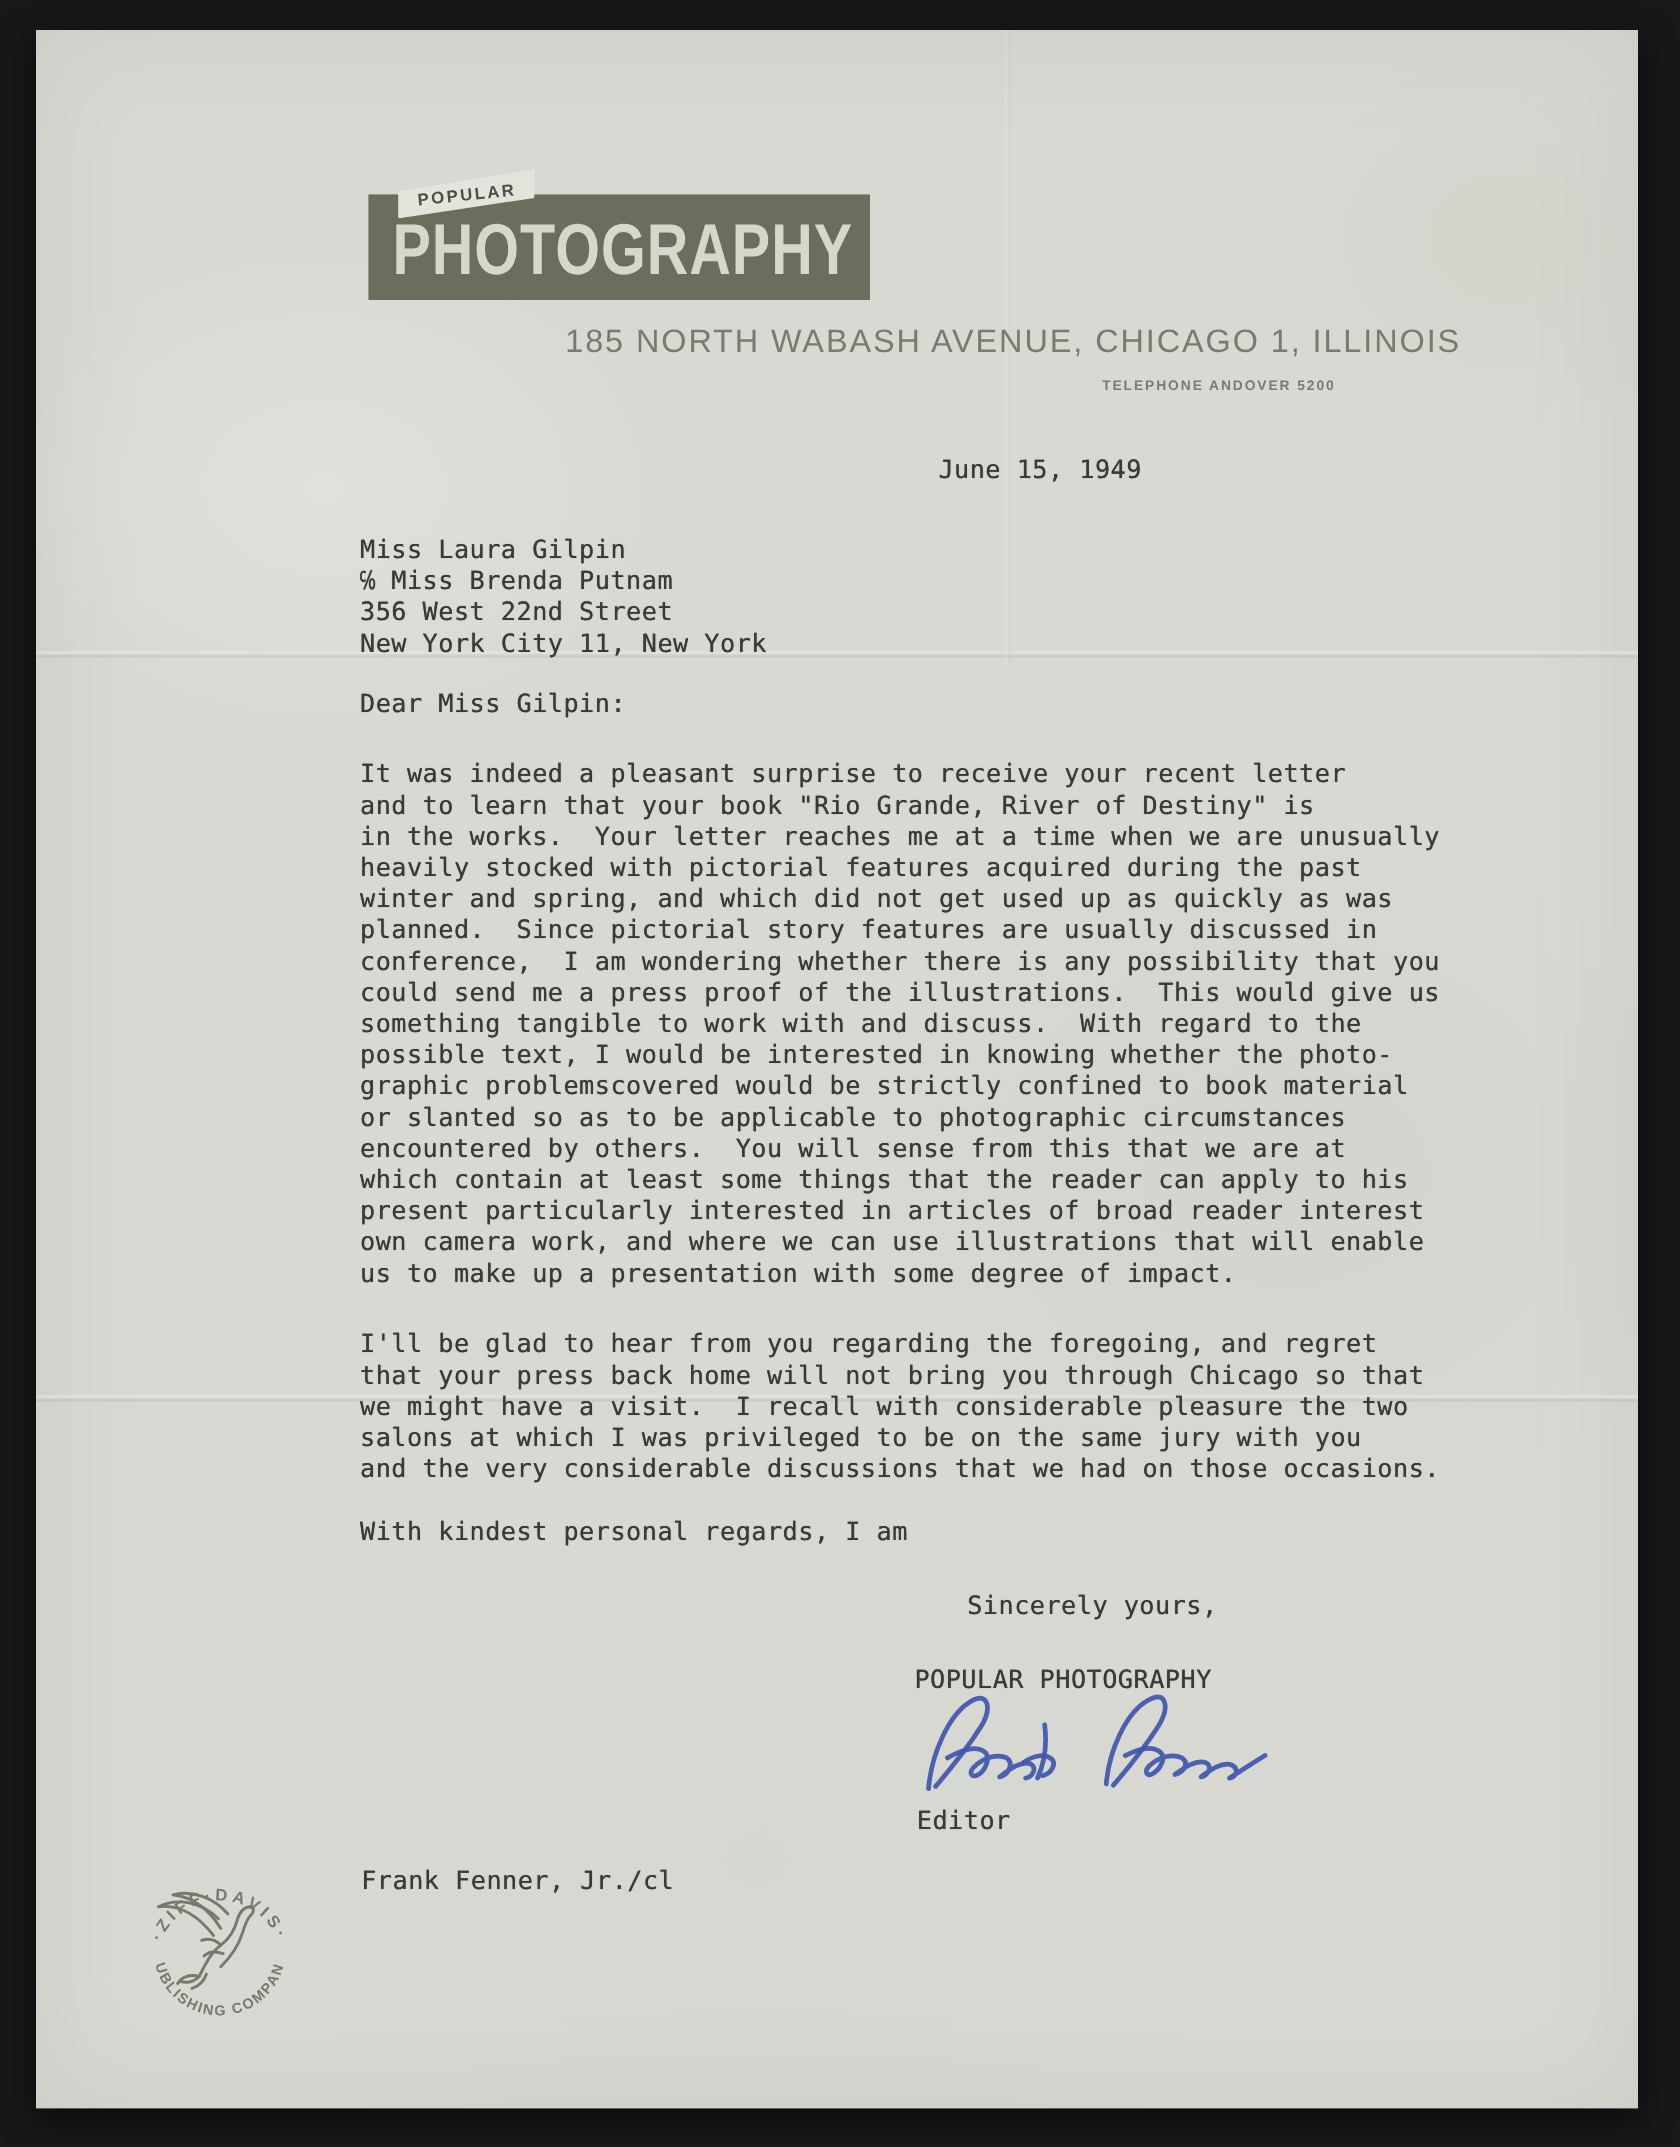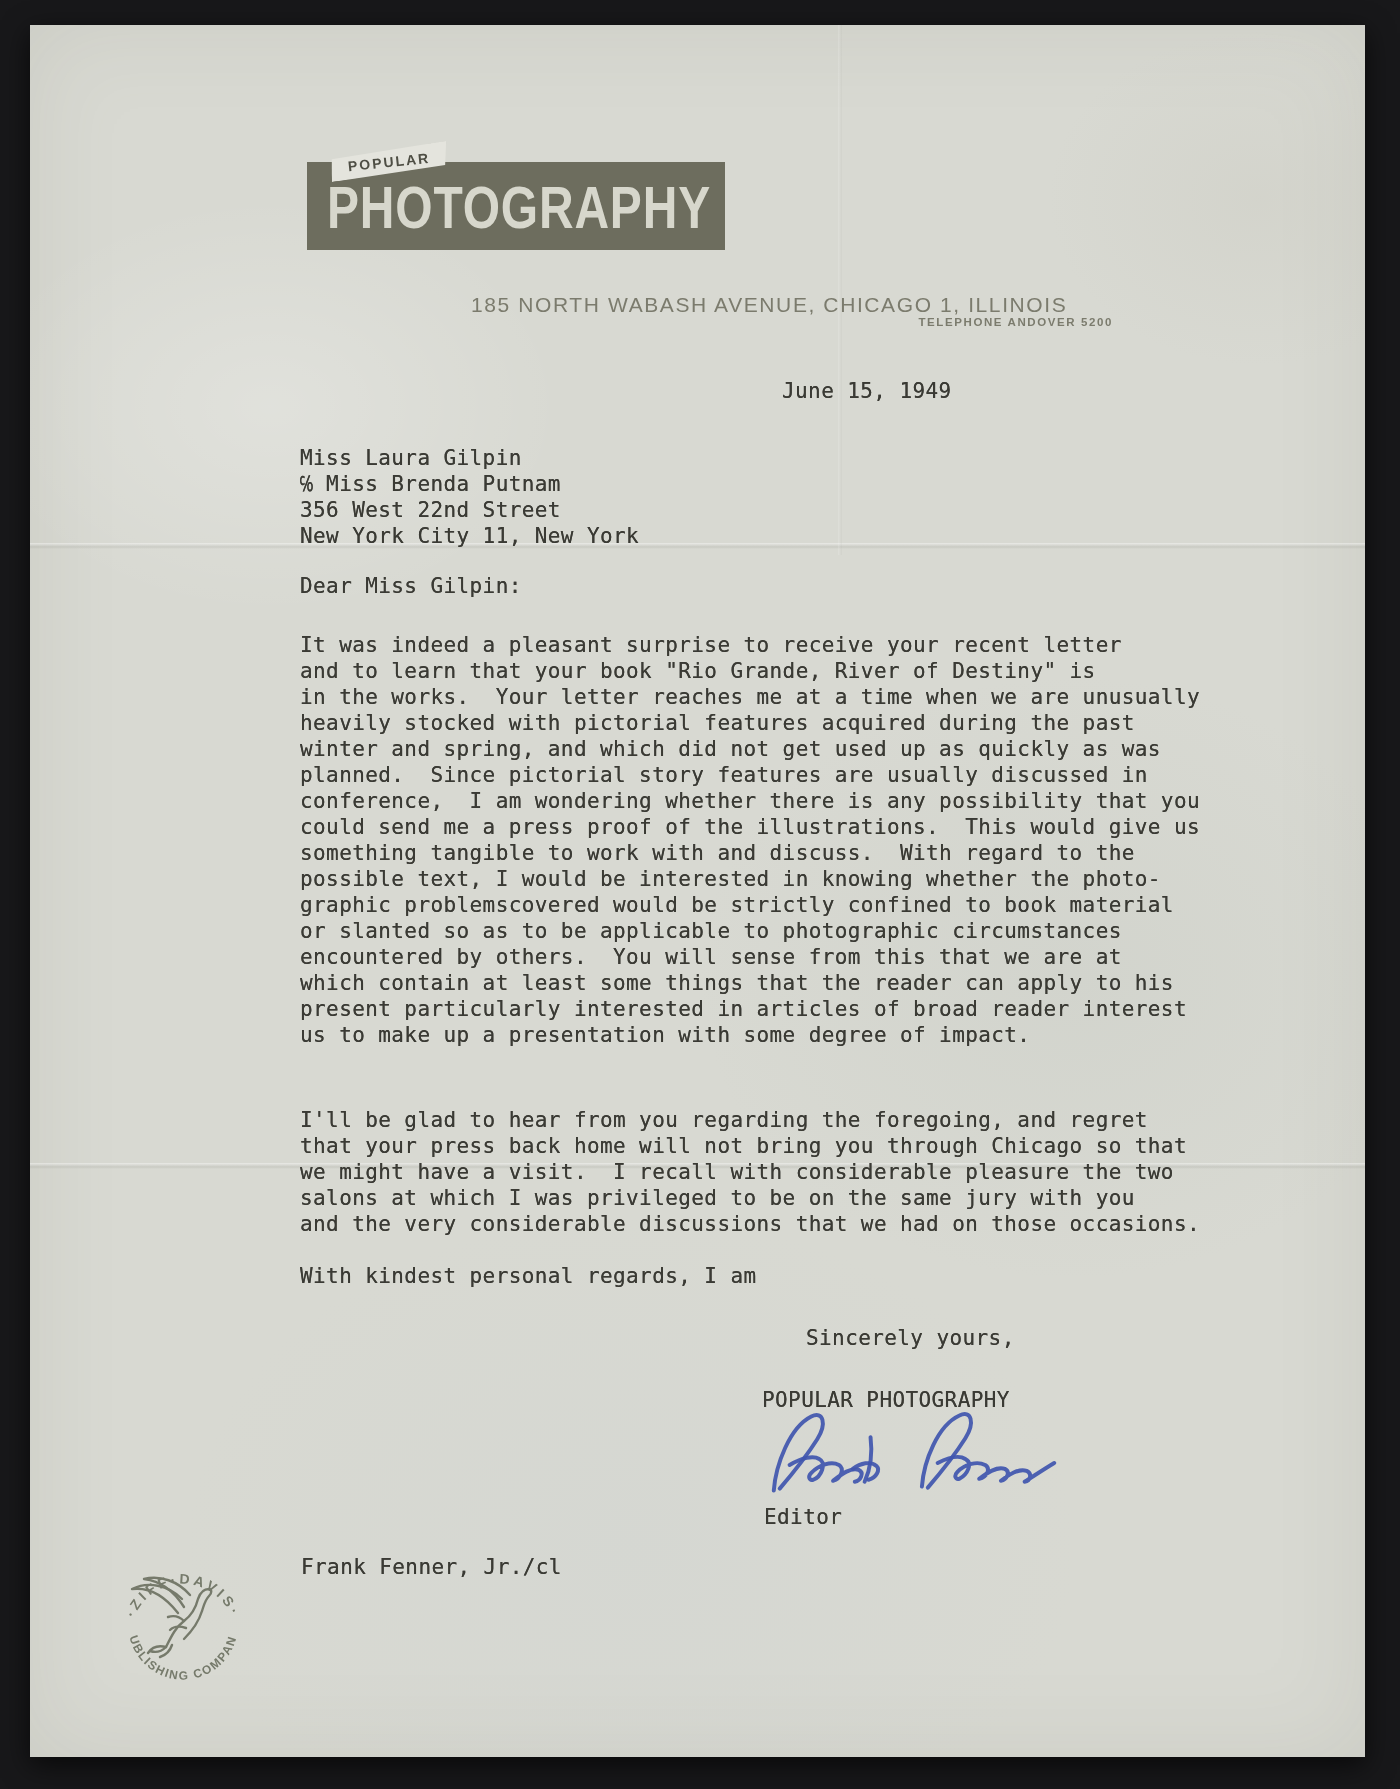--- a/index.html
+++ b/index.html
@@ -25,21 +25,21 @@
     background:var(--logo-banner,#6d6d5e);}
   .logo-main{position:absolute;left:20px;top:0;height:88px;line-height:92px;
     font-weight:bold;font-size:60px;letter-spacing:1px;color:#d7d7cc;
     transform:scaleX(.80);transform-origin:left center;white-space:nowrap;}
   .logo-ribbon{position:absolute;left:23px;top:-15px;width:118px;height:29px;
     background:#e4e4dd;transform:rotate(-6deg);
     clip-path:polygon(2% 22%, 100% 0%, 97% 82%, 0% 100%);
     display:flex;align-items:center;justify-content:center;
     box-shadow:0 1px 1px rgba(60,60,50,.4);}
   .ribbon-text{font-size:14px;font-weight:bold;letter-spacing:2px;color:#4e4e44;}
-  .address-line{position:absolute;left:441px;top:268px;font-size:21px;
+  .address-line{position:absolute;left:441px;top:244px;font-size:27px;
     letter-spacing:1.6px;color:var(--letterhead-text,#7b7b6d);white-space:nowrap;}
   .phone-line{position:absolute;right:252px;top:291px;font-size:11.5px;font-weight:bold;
     letter-spacing:1.6px;color:var(--letterhead-text,#7b7b6d);white-space:nowrap;}
 
   
   .tw{font-family:"DejaVu Sans Mono","Liberation Mono",monospace;
     color:var(--typewriter-ink,#3a3a34);font-size:21px;letter-spacing:.4px;
     text-shadow:0 0 .6px rgba(58,58,52,.85);}
   .line{white-space:pre;height:26px;line-height:26px;}
   .single{white-space:pre;height:26px;line-height:26px;position:absolute;}
@@ -105,20 +105,21 @@
         <div class="line">planned.  Since pictorial story features are usually discussed in</div>
         <div class="line">conference,  I am wondering whether there is any possibility that you</div>
         <div class="line">could send me a press proof of the illustrations.  This would give us</div>
         <div class="line">something tangible to work with and discuss.  With regard to the</div>
         <div class="line">possible text, I would be interested in knowing whether the photo-</div>
         <div class="line">graphic problemscovered would be strictly confined to book material</div>
         <div class="line">or slanted so as to be applicable to photographic circumstances</div>
         <div class="line">encountered by others.  You will sense from this that we are at</div>
         <div class="line">which contain at least some things that the reader can apply to his</div>
         <div class="line">present particularly interested in articles of broad reader interest</div>
+        <div class="line">own camera work, and where we can use illustrations that will enable</div>
         <div class="line">us to make up a presentation with some degree of impact.</div>
       </div>
 
     <div class="block tw para2">
         <div class="line">I'll be glad to hear from you regarding the foregoing, and regret</div>
         <div class="line">that your press back home will not bring you through Chicago so that</div>
         <div class="line">we might have a visit.  I recall with considerable pleasure the two</div>
         <div class="line">salons at which I was privileged to be on the same jury with you</div>
         <div class="line">and the very considerable discussions that we had on those occasions.</div>
       </div>

